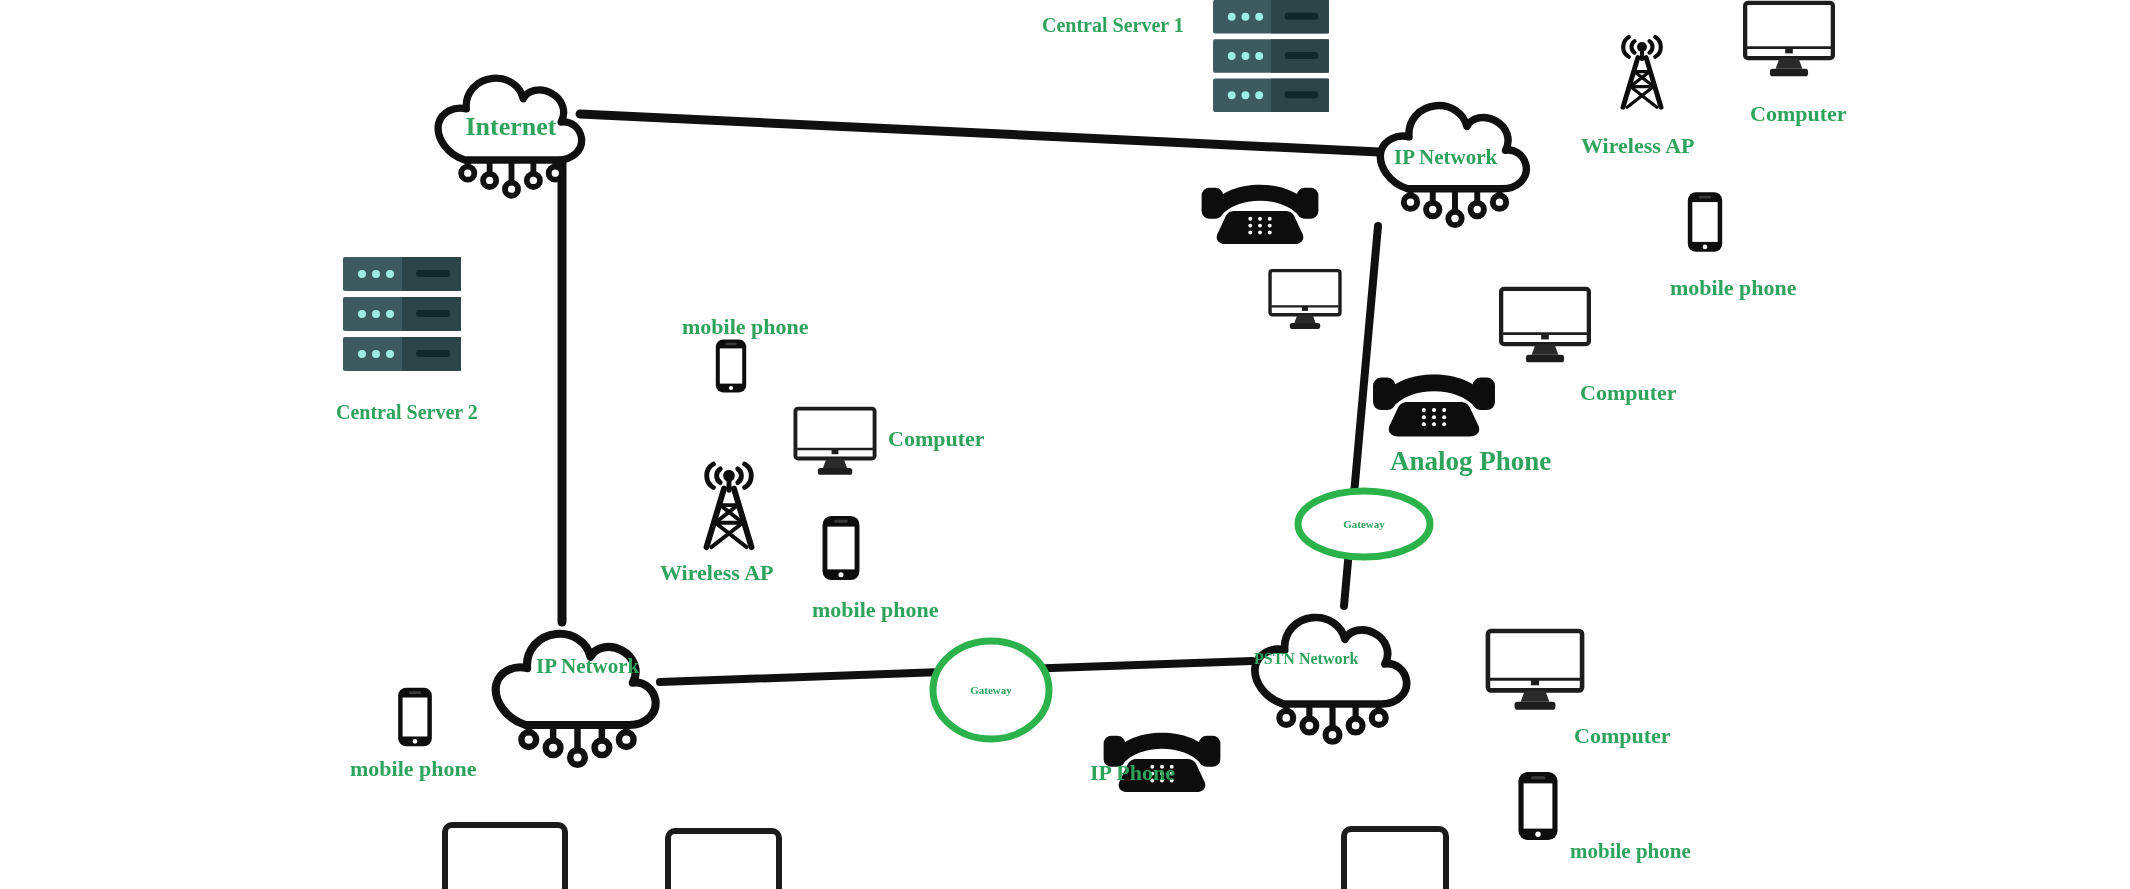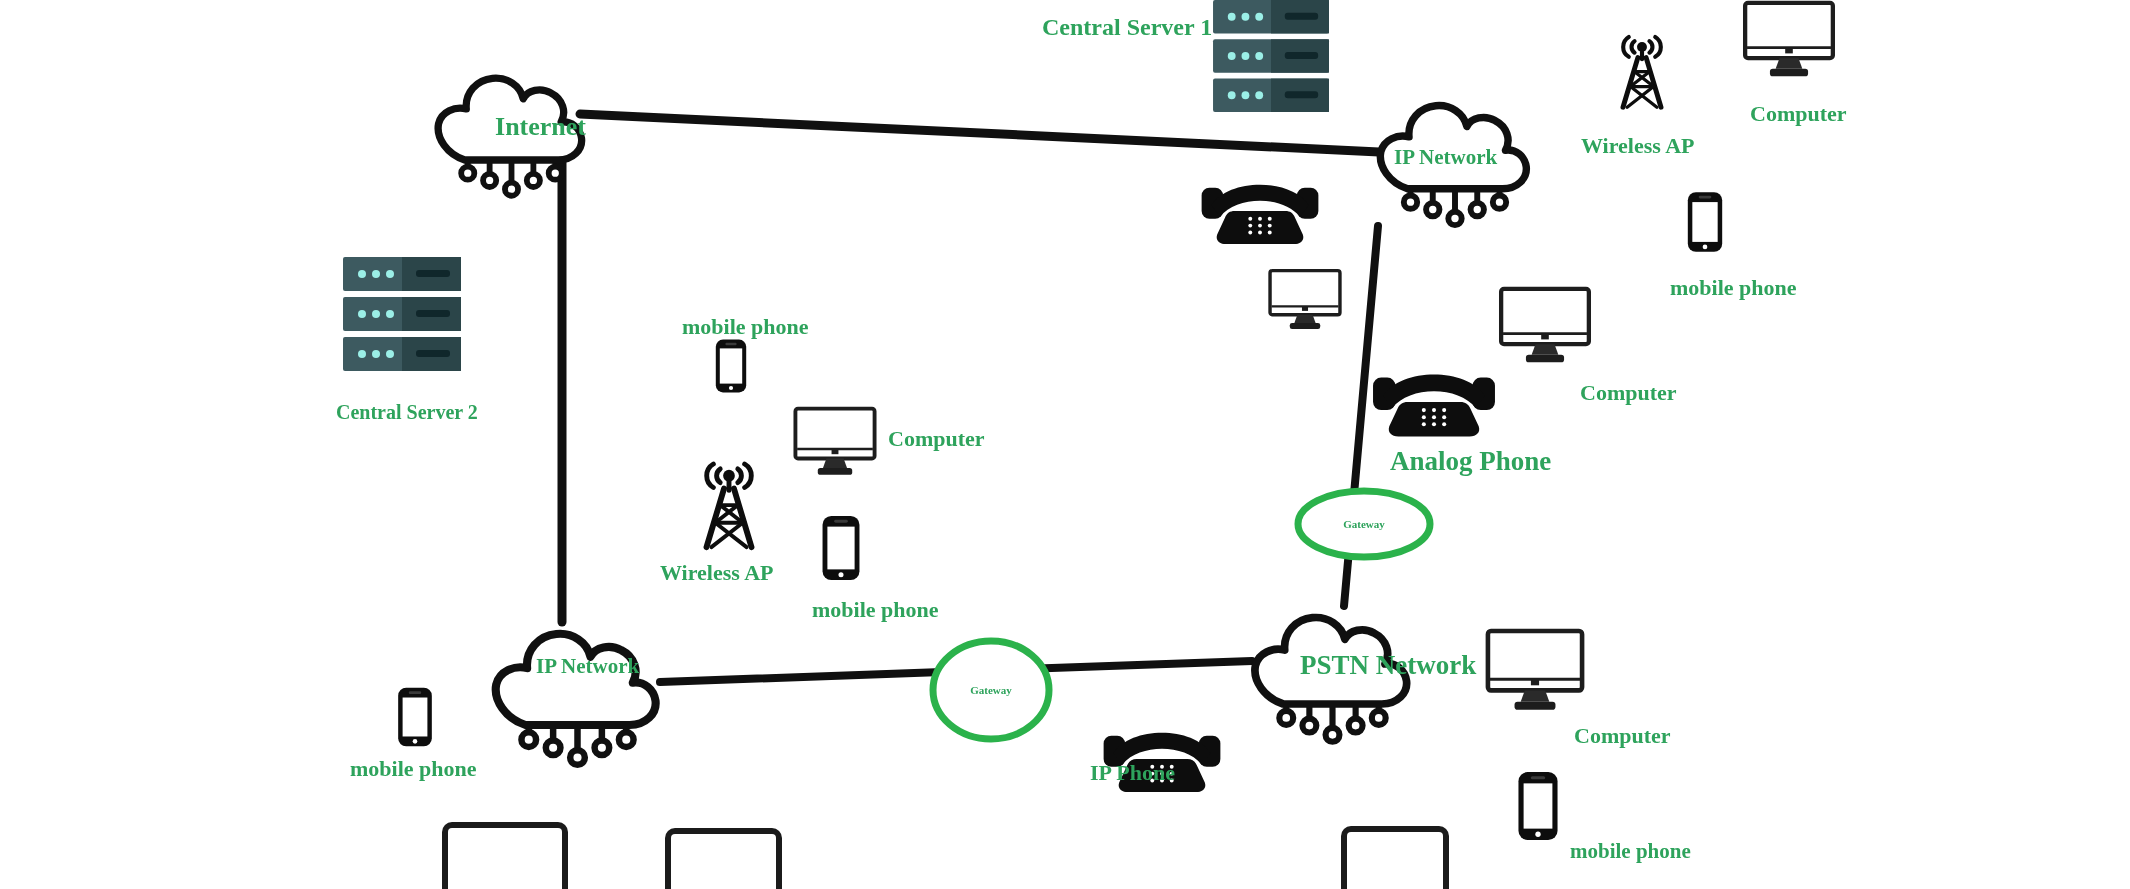--- a/index.html
+++ b/index.html
@@ -124,51 +124,51 @@
       <line x1="580" y1="114" x2="1400" y2="153" stroke-width="9"></line>
       <line x1="562" y1="158" x2="562" y2="622" stroke-width="9"></line>
       <line x1="1378" y1="226" x2="1344" y2="606" stroke-width="8"></line>
       <line x1="660" y1="682" x2="1252" y2="661" stroke-width="8"></line>
     </g>
   </svg>
 
   <svg class="node" style="left:424px;top:50px" width="175" height="185" viewBox="0 0 120 92">
       <use href="#sym-cloud"></use>
     </svg>
-  <div class="lbl" style="left:436px;top:112px;width:150px;text-align:right;font-size:26px">Internet</div>
+  <div class="lbl" style="left:436px;top:112px;width:150px;text-align:center;font-size:26px">Internet</div>
 
   <svg class="node" style="left:1366px;top:76px" width="178" height="190" viewBox="0 0 120 92">
       <use href="#sym-cloud"></use>
     </svg>
   <div class="lbl" style="left:1394px;top:145px;font-size:21px">IP Network</div>
 
   <svg class="node" style="left:480px;top:608px" width="195" height="195" viewBox="0 0 120 92">
       <use href="#sym-cloud"></use>
     </svg>
   <div class="lbl" style="left:536px;top:654px;font-size:21px">IP Network</div>
 
   <svg class="node" style="left:1240px;top:593px" width="185" height="185" viewBox="0 0 120 92">
       <use href="#sym-cloud"></use>
     </svg>
-  <div class="lbl" style="left:1300px;top:650px;font-size:27px">PSTN Network</div>
+  <div class="lbl" style="left:1254px;top:650px;font-size:16px">PSTN Network</div>
 
   <div class="gw" style="left:1288px;top:483px;width:152px;height:82px">
     <svg width="152" height="82">
       <ellipse cx="76" cy="41" rx="66" ry="33" fill="#fff" stroke="#2BB24B" stroke-width="7"></ellipse>
     </svg>
     <div class="lbl">Gateway</div>
   </div>
   <div class="gw" style="left:923px;top:633px;width:136px;height:114px">
     <svg width="136" height="114">
       <ellipse cx="68" cy="57" rx="58" ry="49" fill="#fff" stroke="#2BB24B" stroke-width="7"></ellipse>
     </svg>
     <div class="lbl">Gateway</div>
   </div>
 
-  <div class="lbl" style="left:1042px;top:14px;font-size:24px">Central Server 1</div>
+  <div class="lbl" style="left:1042px;top:14px;font-size:20px">Central Server 1</div>
   <svg class="node" style="left:1211px;top:0px" width="120" height="112" viewBox="0 0 120 114">
       <use href="#sym-server"></use>
     </svg>
 
   <svg class="node" style="left:342px;top:257px" width="120" height="114" viewBox="0 0 120 114">
       <use href="#sym-server"></use>
     </svg>
   <div class="lbl" style="left:336px;top:401px;font-size:20px">Central Server 2</div>
 
   <svg class="node" style="left:1198px;top:176px" width="124" height="72" viewBox="0 0 124 74">

